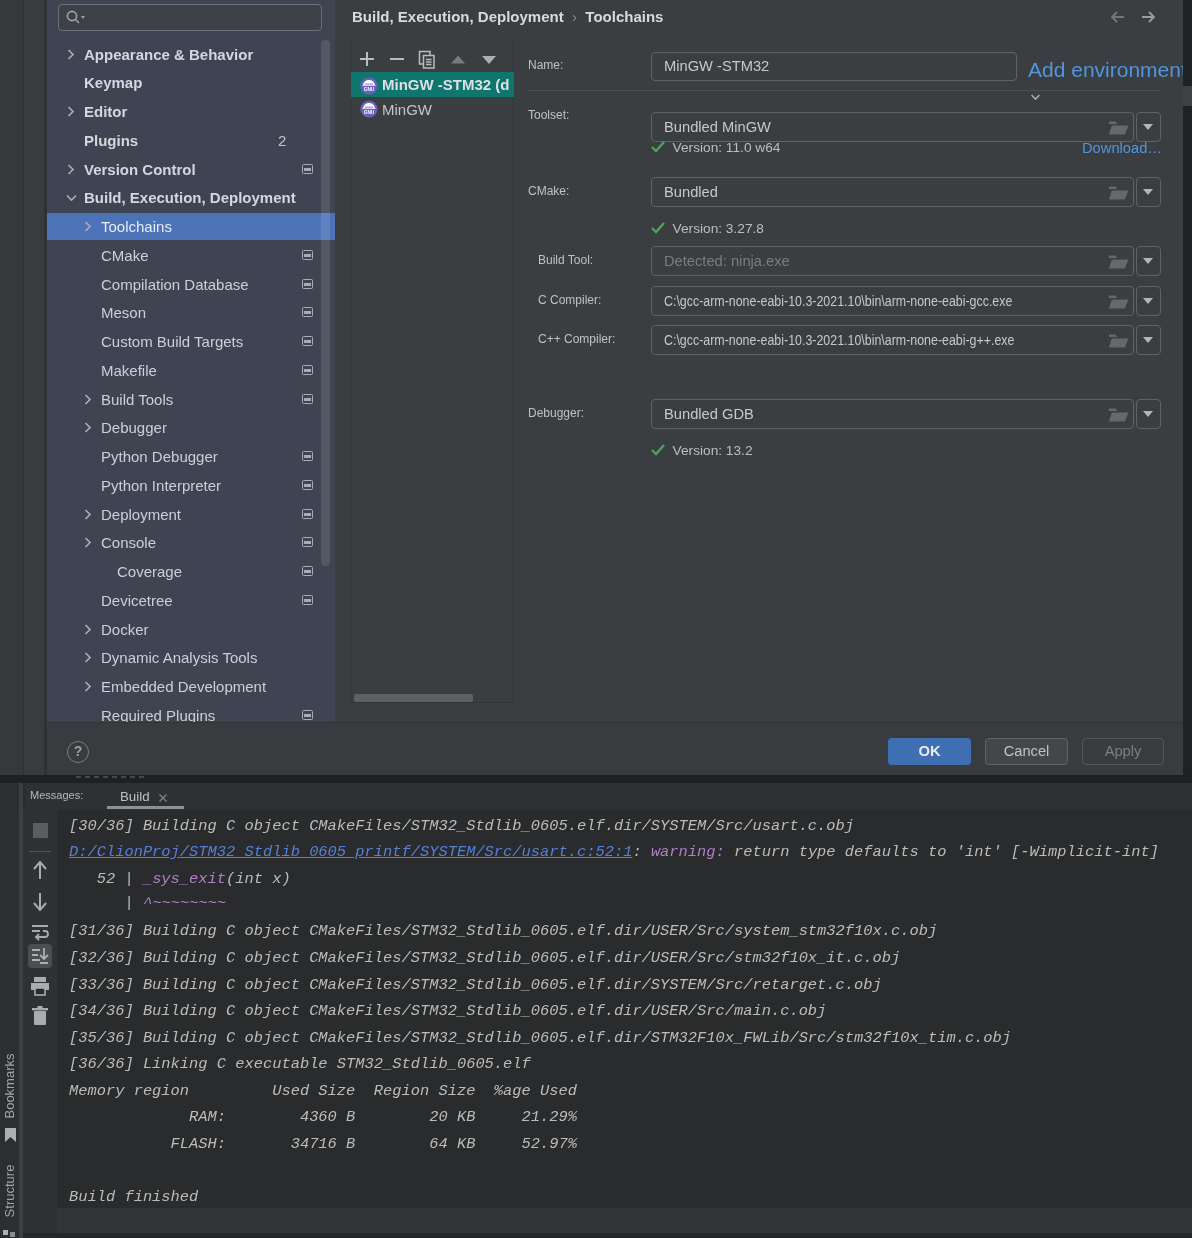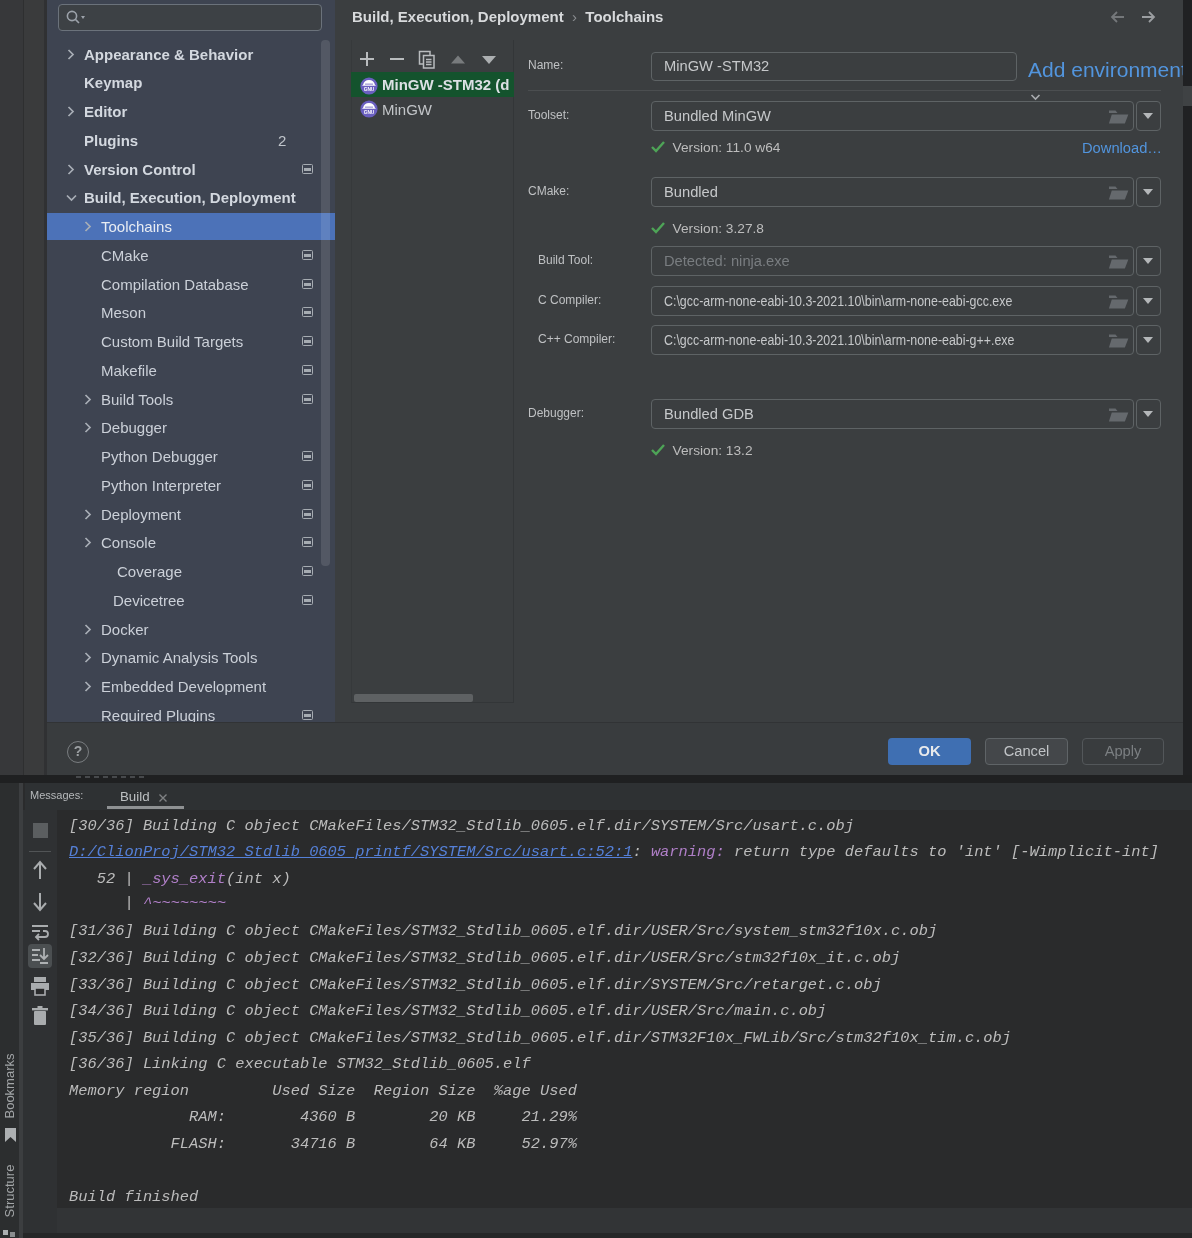--- a/index.html
+++ b/index.html
@@ -141,21 +141,21 @@
             <path d="M1.5 1 L6 5.5 L1.5 10" stroke="#A8AEB6" stroke-width="1.7" fill="none"></path>
           </svg></span>
         <span style="position:absolute;left:54px;">Console</span>
         <span class="tw-icon"></span>
       </div>
       <div class="tree-row" style="top:557px;">
         <span style="position:absolute;left:54px;margin-left:16px;">Coverage</span>
         <span class="tw-icon"></span>
       </div>
       <div class="tree-row" style="top:586px;">
-        <span style="position:absolute;left:54px;margin-left:12px;">Devicetree</span>
+        <span style="position:absolute;left:54px;">Devicetree</span>
         <span class="tw-icon"></span>
       </div>
       <div class="tree-row" style="top:615px;">
         <span class="chev" style="left:34px;"><svg width="8" height="11" viewBox="0 0 8 11" style="margin-top:9px">
             <path d="M1.5 1 L6 5.5 L1.5 10" stroke="#A8AEB6" stroke-width="1.7" fill="none"></path>
           </svg></span>
         <span style="position:absolute;left:54px;">Docker</span>
       </div>
       <div class="tree-row" style="top:643px;">
         <span class="chev" style="left:34px;"><svg width="8" height="11" viewBox="0 0 8 11" style="margin-top:9px">
@@ -199,21 +199,21 @@
       <g stroke="#B9BCBE" stroke-width="1.5" fill="none">
         <rect x="60.5" y="1.5" width="10.5" height="12.5"></rect>
         <rect x="64.5" y="5.5" width="10.5" height="12.5" fill="#3B3E40"></rect>
         <path d="M67 9.5 h5.5 M67 12 h5.5 M67 14.5 h5.5" stroke-width="1.3"></path>
       </g>
       <path d="M92 13.5 L99 5.5 L106 13.5 Z" fill="#787B7D"></path>
       <path d="M123 6 L130 14 L137 6 Z" fill="#ACAFB1"></path>
     </svg>
   </div>
 
-  <div class="abs" style="left:351px;top:72px;width:163px;height:25px;background:#14532d;overflow:hidden;">
+  <div class="abs" style="left:351px;top:72px;width:163px;height:25px;background:#0f766e;overflow:hidden;">
     <div class="abs" style="left:31px;top:0;line-height:25px;font-size:15px;font-weight:bold;color:#DCE0E4;white-space:nowrap;">MinGW -STM32 (d</div>
   </div>
   <div class="abs" style="left:351px;top:97px;width:163px;height:25px;">
     <div class="abs" style="left:31px;top:0;line-height:25px;font-size:15px;color:#C2C5C8;">MinGW</div>
   </div>
 
   <svg class="abs" style="left:360px;top:77px" width="18" height="18" viewBox="0 0 18 18">
     <circle cx="9" cy="9" r="8.6" fill="#6A5FC0"></circle>
     <path d="M3 7.9 Q4.2 3.1 9 3.1 Q13.8 3.1 15 7.9 L15.6 7.9 L15.6 8.8 L2.4 8.8 L2.4 7.9 Z" fill="#FDFDFE"></path>
     <path d="M5 6.7 L13 6.7 L13 7.5 L5 7.5 Z" fill="#6A5FC0"></path>
@@ -232,21 +232,21 @@
   <div class="abs" style="left:651px;top:52px;width:366px;height:29px;border:1px solid #5E6365;border-radius:4px;box-sizing:border-box;">
     <div class="abs" style="left:12px;line-height:27px;font-size:14.7px;color:#C6C8CA;">MinGW -STM32</div>
   </div>
   <div class="abs" style="left:1028px;top:58px;font-size:21px;color:#5295DE;">Add environment <svg width="11" height="8" viewBox="0 0 11 8" style="margin-left:2px">
         <path d="M1.5 2 L5.5 6 L9.5 2" stroke="#A9ACAF" stroke-width="1.6" fill="none"></path>
       </svg></div>
 
   <div class="abs" style="left:528px;top:90px;width:633px;height:1px;background:#4B4E50;"></div>
 
   <div class="label" style="left:528px;top:108px;">Toolset:</div>
-  <div class="combo" style="top:101px;text-decoration:underline;">
+  <div class="combo" style="top:112px;text-decoration:underline;">
     <div class="field">
         <div class="val">Bundled MinGW</div>
     <svg class="folder" width="21" height="16" viewBox="0 0 21 16">
       <path d="M1 1.5 h6.5 l2 2.5 h-8.5 z" fill="#65696D"></path>
       <path d="M3.8 5.5 h16.5 l-3.4 9 h-16 z" fill="#65696D"></path>
     </svg>
       </div>
     <div class="dd"></div>
   </div>
   <div class="vrow" style="left:651px;top:140px;">

